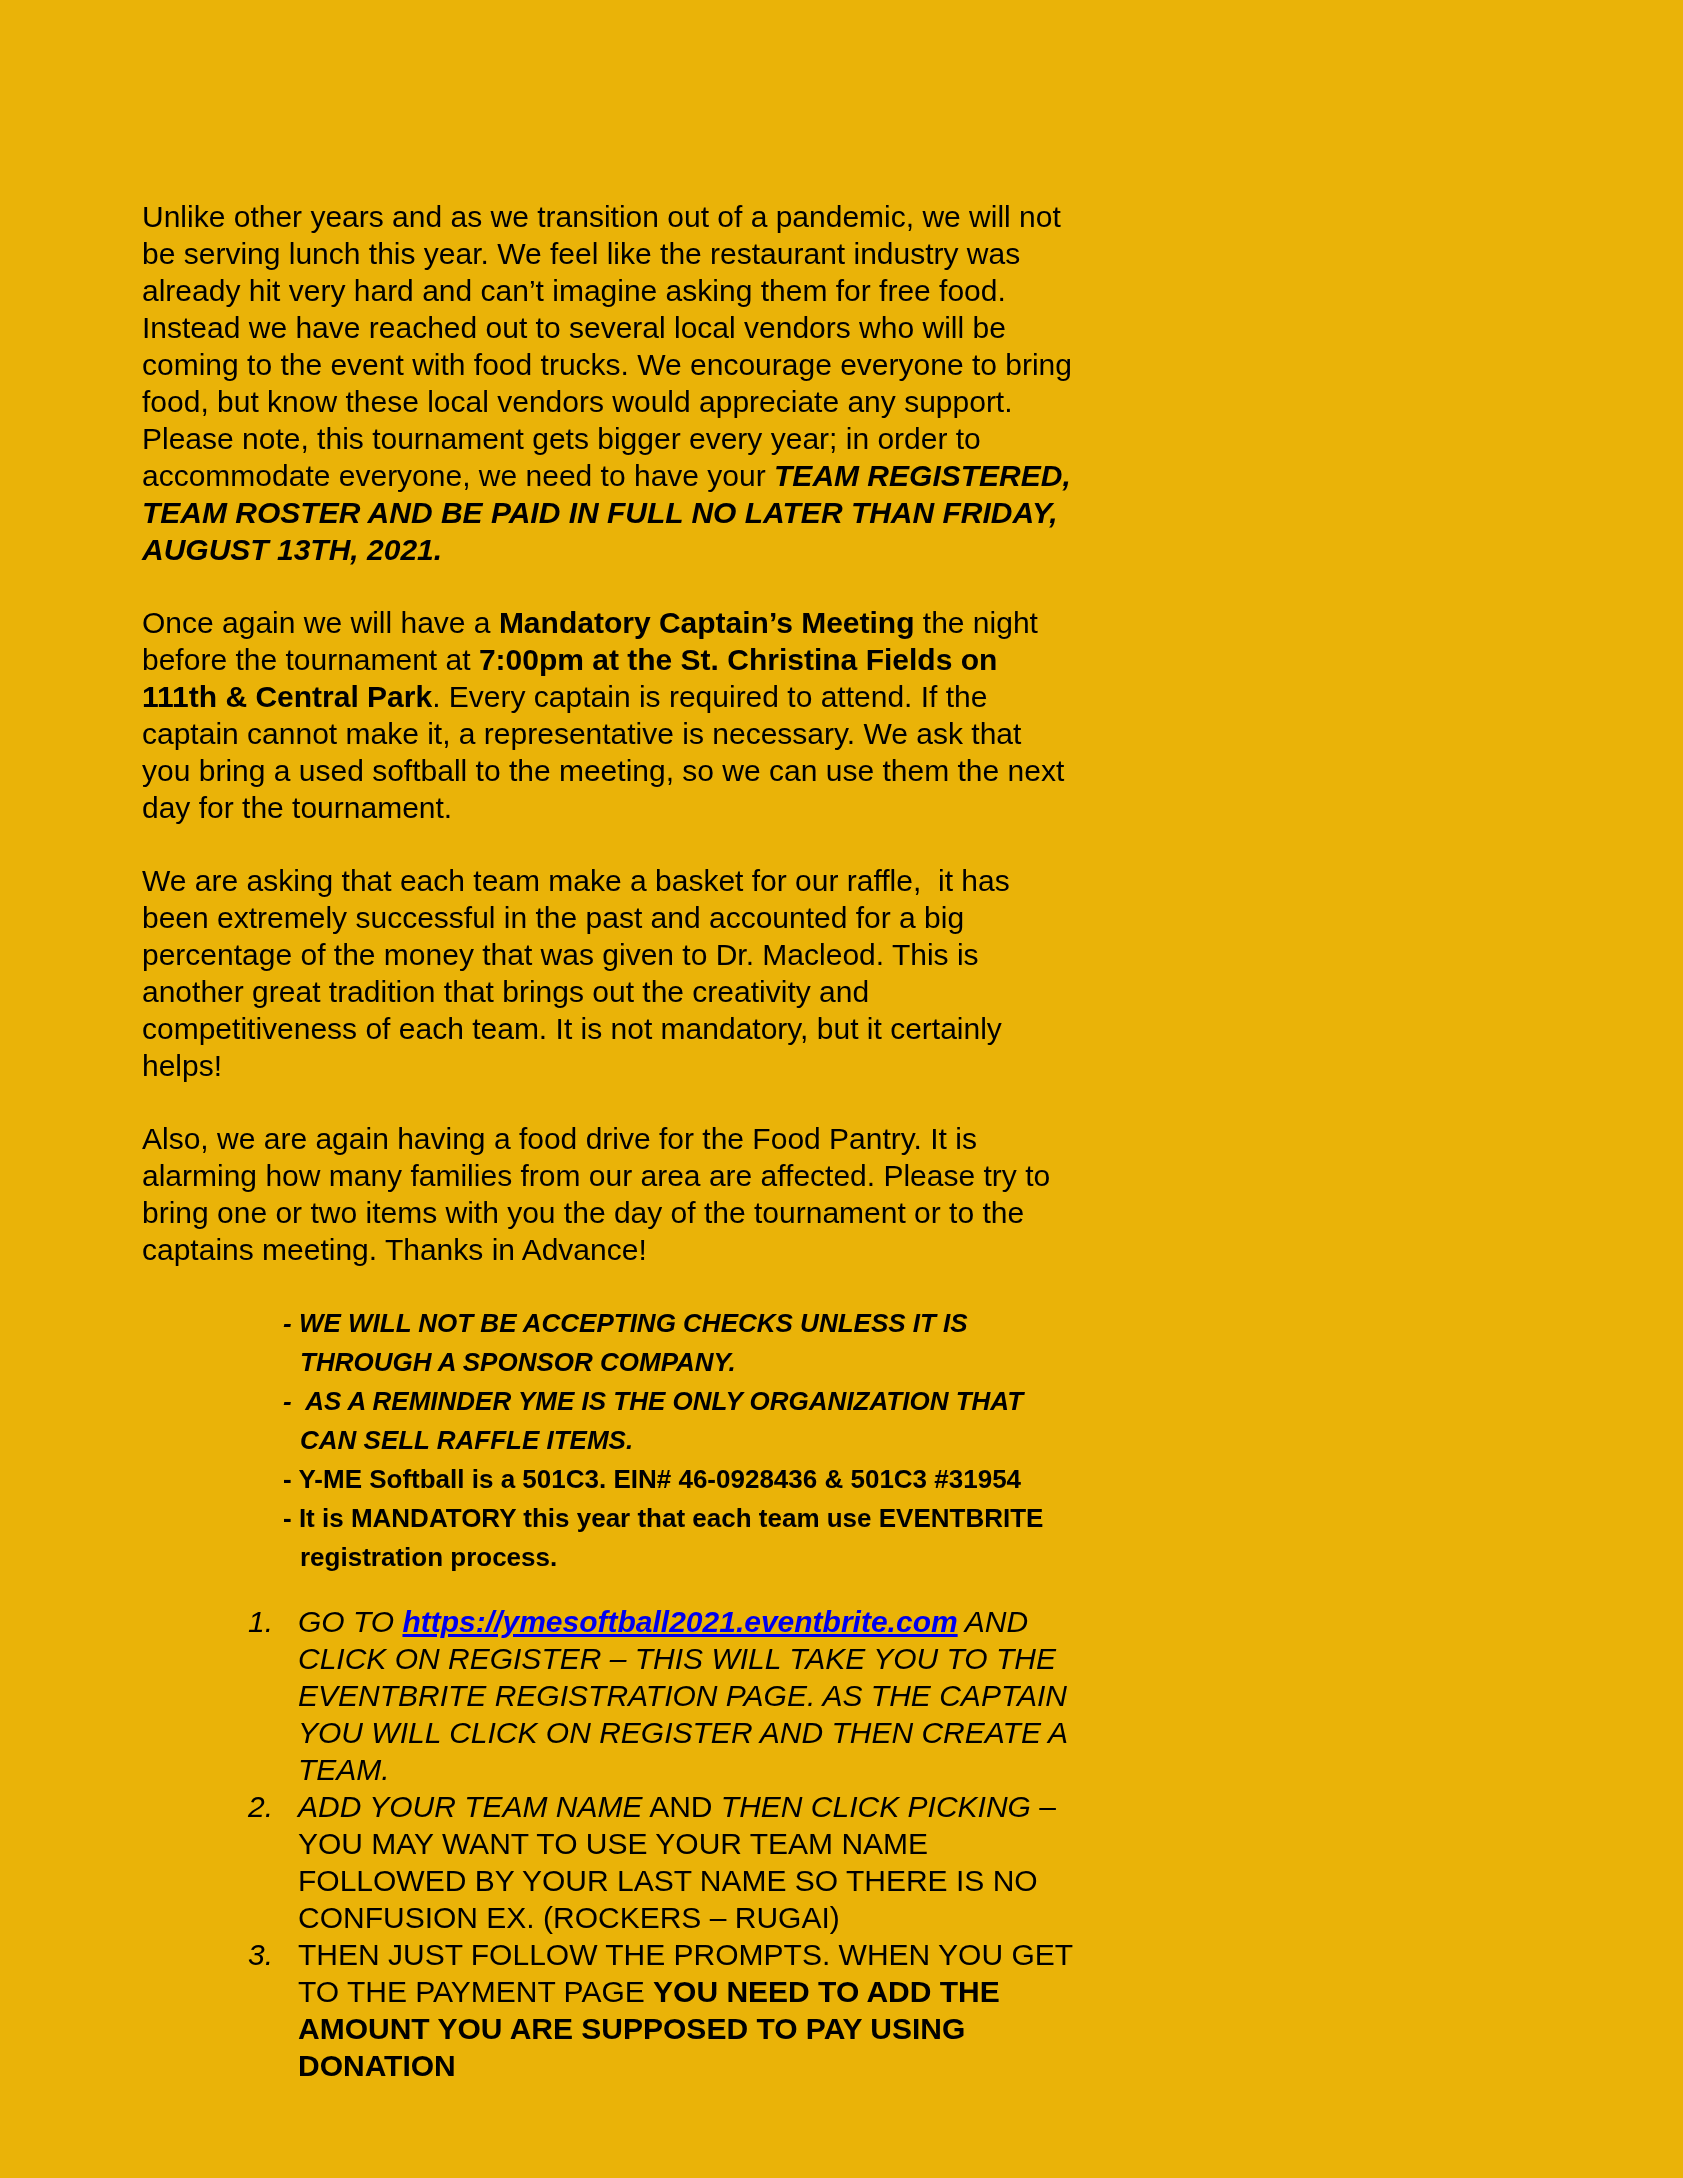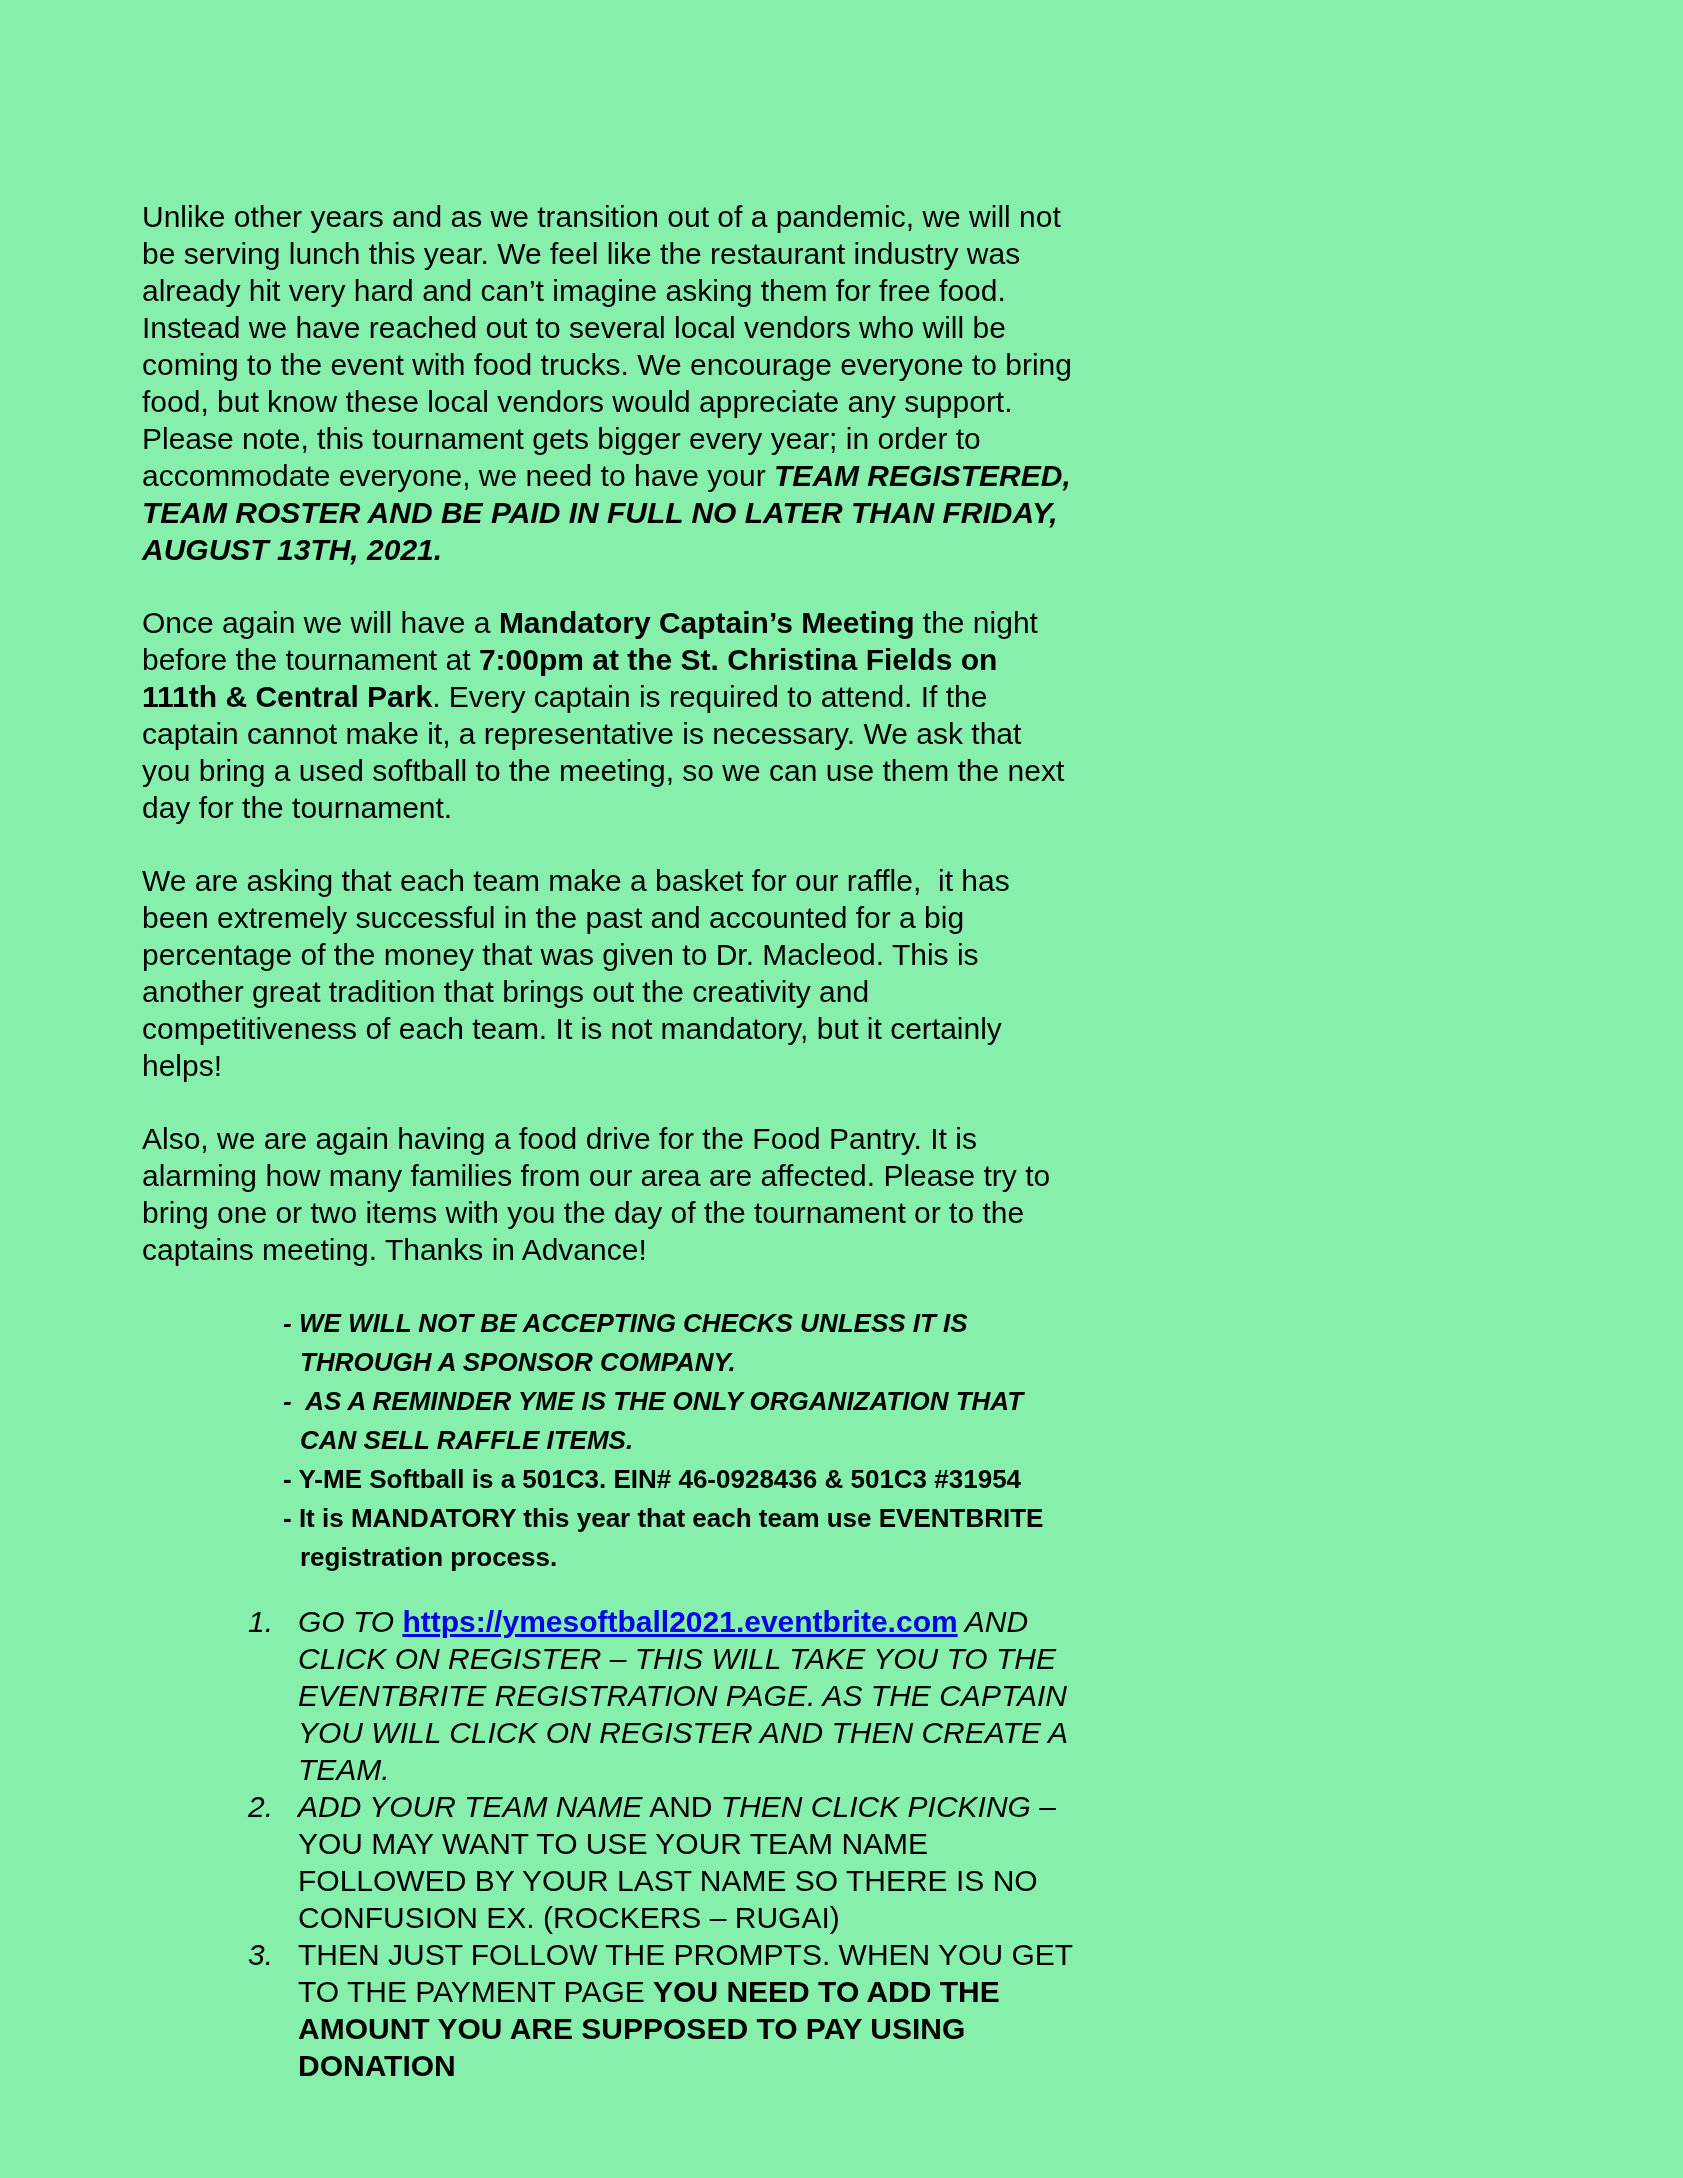--- a/index.html
+++ b/index.html
@@ -1,20 +1,20 @@
 <!DOCTYPE html>
 <html><head>
 <meta charset="utf-8">
 <style>
   html, body { margin: 0; padding: 0; background: #ffffff; }
   .page {
     position: relative;
     width: 1683px;
     height: 2178px;
-    background: #86efac;
+    background: #eab308;
     color: #000000;
     font-family: "Liberation Sans", sans-serif;
     overflow: hidden;
   }
   .content {
     position: absolute;
     left: 142px;
     top: 198px;
     width: 931px;
   }
@@ -22,20 +22,21 @@
     font-size: 30px;
     line-height: 37px;
     margin: 0 0 36px 0;
     white-space: pre-wrap;
   }
   .b  { font-weight: 700; }
   .i  { font-style: italic; }
   .bi { font-weight: 700; font-style: italic; }
   .link {
     font-weight: 700;
+    font-style: italic;
     text-decoration: underline;
     color: #0000EE;
     text-align: right;
   }
   .reminders {
     margin: 14px 0 0 141px;
     width: 762px;
     font-size: 26px;
     line-height: 39px;
     font-weight: 700;

